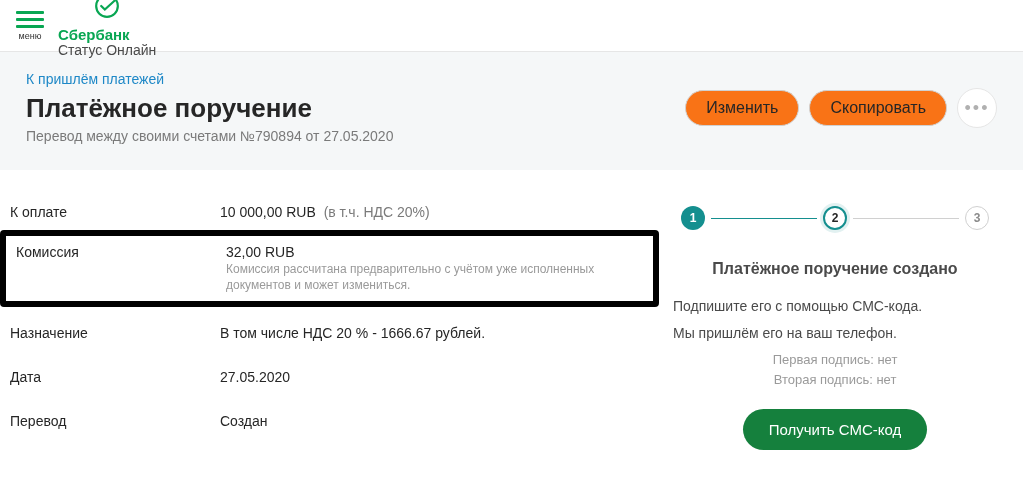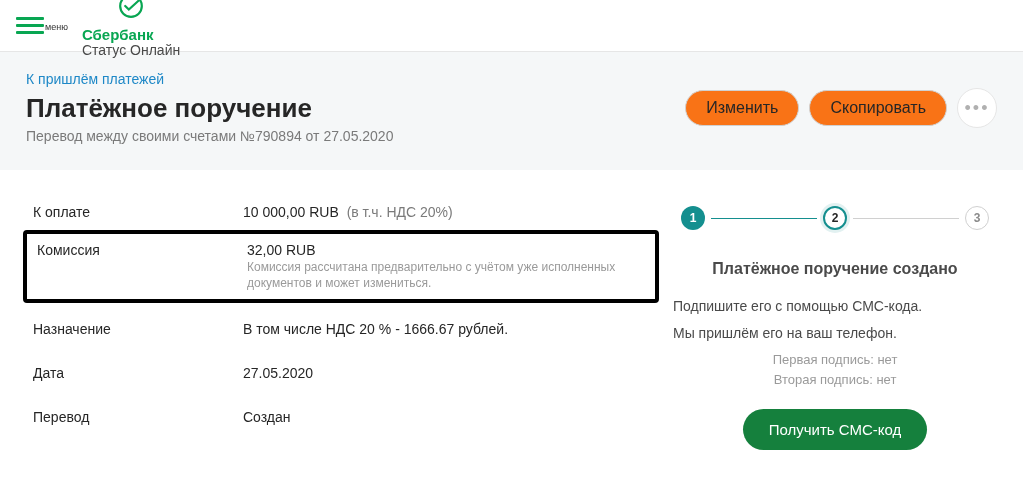--- a/index.html
+++ b/index.html
@@ -14,21 +14,21 @@
     .header {
       height: 52px;
       border-bottom: 1px solid #e6e6e6;
       display: flex;
       align-items: center;
       padding: 0 16px;
       gap: 14px;
     }
     .menu-btn {
       display: flex;
-      flex-direction: row;
+      flex-direction: column;
       align-items: center;
       gap: 1px;
       cursor: pointer;
     }
     .menu-lines {
       display: flex;
       flex-direction: column;
       gap: 4px;
     }
     .menu-lines span {
@@ -116,21 +116,21 @@
       justify-content: center;
       cursor: pointer;
       color: #b0b0b0;
       font-size: 18px;
       letter-spacing: 2px;
     }
 
     .content {
       display: flex;
       gap: 24px;
-      padding: 26px 26px 26px 33px;
+      padding: 26px 26px 26px 10px;
     }
     .left-col { flex: 1; }
     .right-col { width: 324px; }
 
     .detail-row {
       display: flex;
       padding: 8px 0;
       font-size: 14px;
     }
     .detail-label {
@@ -140,21 +140,21 @@
     .detail-value {
       flex: 1;
       color: #262626;
     }
     .detail-suffix {
       color: #7a7a7a;
       margin-left: 4px;
     }
 
     .highlight-box {
-      border: 4px solid #000000;
+      border: 6px solid #000000;
       border-radius: 4px;
       padding: 8px 10px;
       margin: 2px -10px 10px -10px;
     }
     .highlight-box .detail-row { padding: 0; }
     .highlight-note {
       font-size: 12px;
       color: #9a9a9a;
       margin-left: 210px;
       margin-top: 2px;

